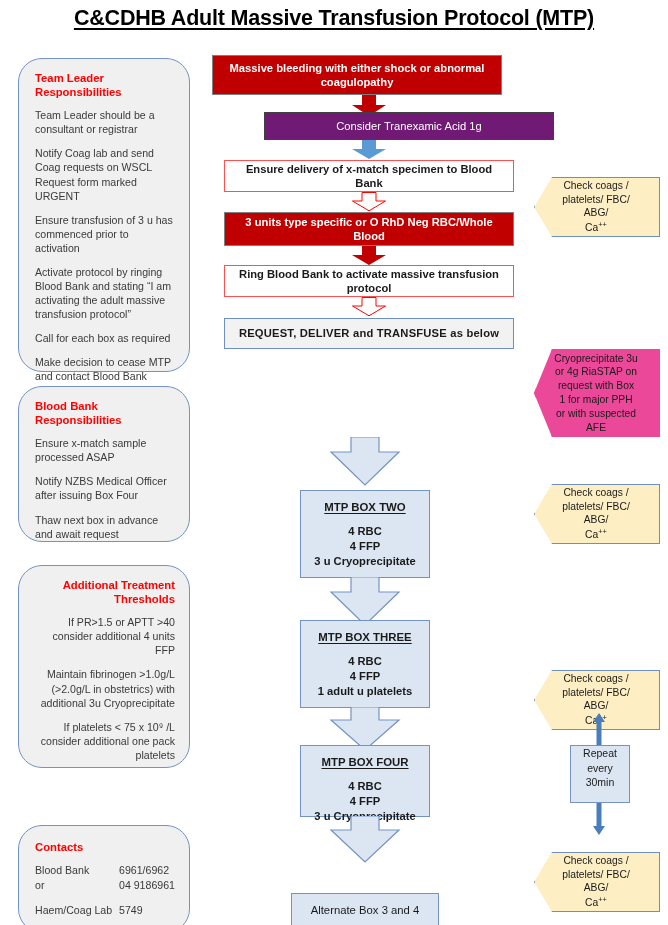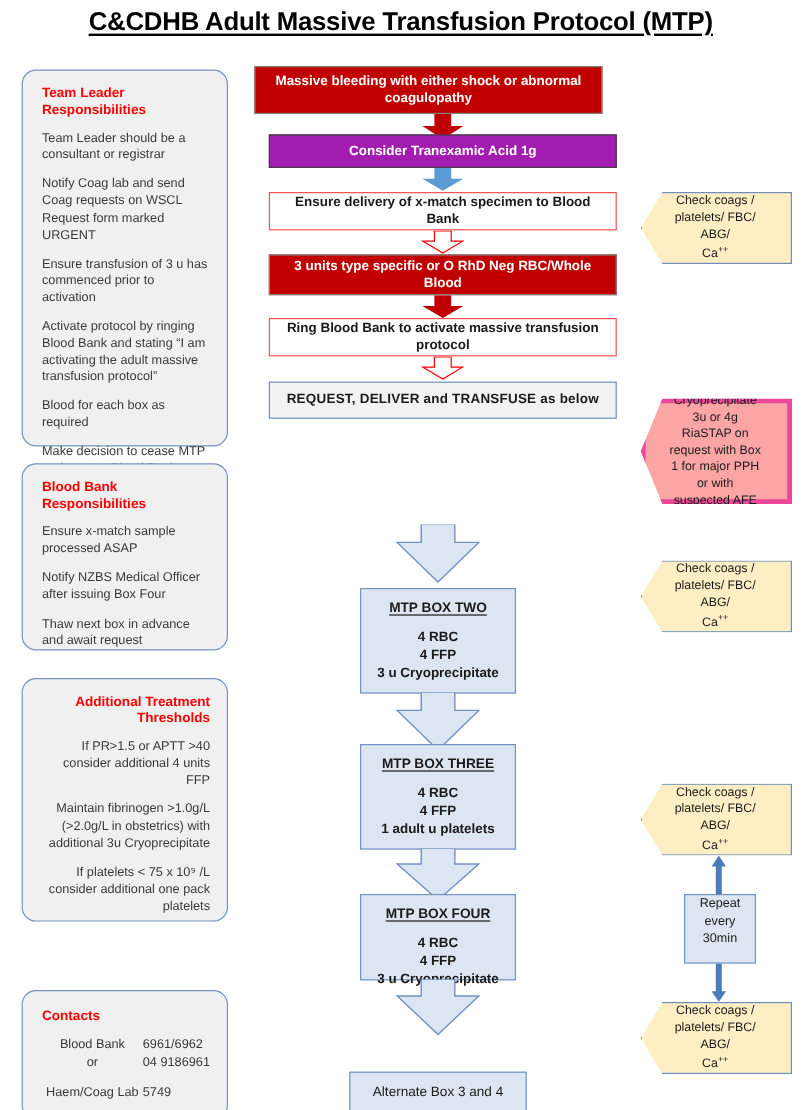--- a/index.html
+++ b/index.html
@@ -23,36 +23,36 @@
     color:#000;
     text-decoration:underline;
     text-underline-offset:3px;
   }
 
   
   .panel {
     position:absolute;
     background:#f0f0f0;
     border:1.2px solid #7393c4;
-    border-radius:12px;
+    border-radius:24px;
     padding:12px 14px 0 16px;
   }
   .panel-title {
     color:#ff0000; font-weight:bold; font-size:11.3px;
     margin-bottom:9px; line-height:1.25;
   }
   .panel p {
     margin:0 0 10px 0;
     font-size:10.6px; line-height:1.33; color:#3a3a3a;
   }
   .panel p:last-child { margin-bottom:0; }
 
   
   .contact-row { display:flex; font-size:10.6px; line-height:1.45; color:#3a3a3a; }
-  .contact-row .c-label { width:84px; flex:none;text-align:center; }
+  .contact-row .c-label { width:84px; flex:none; }
   .contact-grp { margin-bottom:9px; }
   .contact-grp:last-child { margin-bottom:0; }
 
   .footer {
     position:absolute; left:18px; top:934px;
     font-size:11px; color:#3a3a3a;text-decoration:underline;
   }
 
   
   .fbox {
@@ -60,22 +60,23 @@
     display:flex; align-items:center; justify-content:center;
     text-align:center;
     font-size:11.2px; line-height:1.28;
     padding:3px 8px;
   }
   .fbox.red {
     background:#c00000; color:#ffffff; font-weight:bold;
     border:1.1px solid #7f7f7f;
   }
   .fbox.blue {
-    background:#a21caf; color:#ffffff; font-weight:bold;
+    background:#701a75; color:#ffffff; font-weight:normal;
     border:1.1px solid #404040;
+    margin-left:40px;
   }
   .fbox.white {
     background:#ffffff; color:#1a1a1a; font-weight:bold;
     border:1.1px solid #ff5050;
   }
   .fbox.grey {
     background:#f2f2f2; color:#1a1a1a; font-weight:bold;
     border:1.2px solid #6f8fbf;
     letter-spacing:0.2px;
   }
@@ -95,29 +96,30 @@
   }
 
   
   .callout {
     position:absolute;
     display:flex; align-items:center; justify-content:center;
     text-align:center;
     font-size:10.3px; line-height:1.34;
     color:#1a1a1a;
     padding:4px 20px 4px 18px;
+    margin-top:17px;
   }
   .callout.yellow {
     background:#fdeec3;
     border:1px solid #6f8fbf;
     clip-path:polygon(18px 0, 100% 0, 100% 100%, 18px 100%, 0 50%);
   }
   .callout.purple {
-    background:#fca5a5;
-    border:4px solid #ec4899;
+    background:#ec4899;
+    border:2px solid #ec4899;
     clip-path:polygon(18px 0, 100% 0, 100% 100%, 18px 100%, 0 50%);
   }
   .repeat-box {
     position:absolute;
     background:#dce6f2;
     border:1.2px solid #7393c4;
     display:flex; justify-content:center;
     text-align:center;
     font-size:10.5px; line-height:1.4; color:#1a1a1a;
   }
@@ -134,21 +136,21 @@
 <div id="page">
 
   <div class="title">C&amp;CDHB Adult Massive Transfusion Protocol (MTP)</div>
 
   <div class="panel" style="left:18px; top:58px; width:172px; height:314px;">
     <div class="panel-title">Team Leader Responsibilities</div>
     <p>Team Leader should be a consultant or registrar</p>
     <p>Notify Coag lab and send Coag requests on WSCL  Request form marked URGENT</p>
     <p>Ensure transfusion of 3 u has commenced prior to activation</p>
     <p>Activate protocol by ringing Blood Bank and stating “I am activating the adult massive transfusion protocol”</p>
-    <p>Blood for each box as required</p>
+    <p>Call for each box as required</p>
     <p>Make decision to cease MTP and contact Blood Bank</p>
   </div>
 
   <div class="panel" style="left:18px; top:386px; width:172px; height:156px;">
     <div class="panel-title">Blood Bank Responsibilities</div>
     <p>Ensure x-match sample processed ASAP</p>
     <p>Notify NZBS Medical Officer after issuing Box Four</p>
     <p>Thaw next box in advance and await request</p>
   </div>
 

